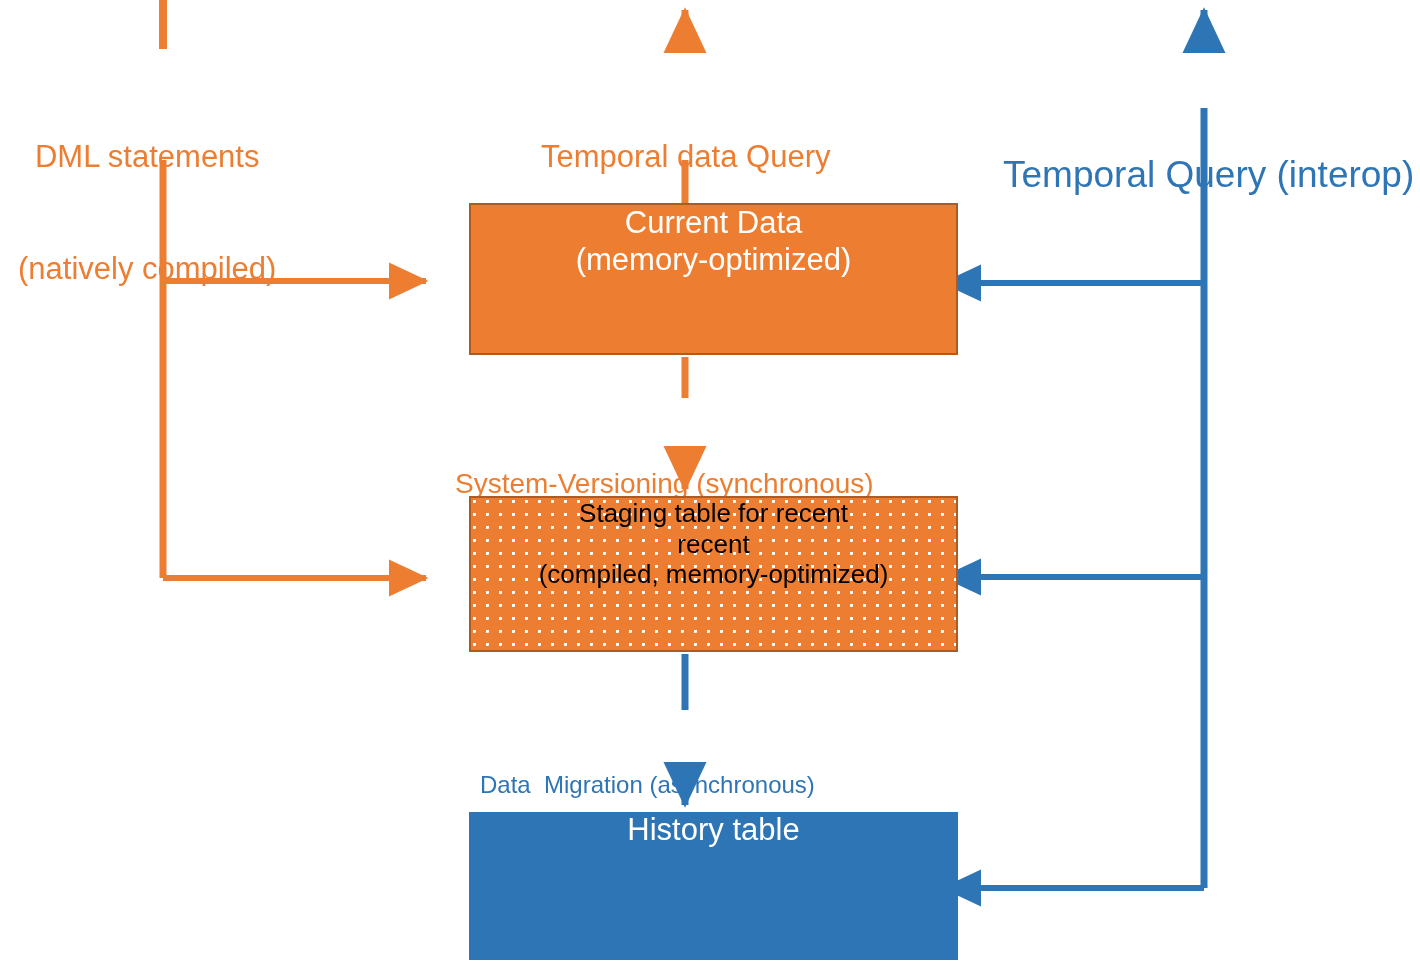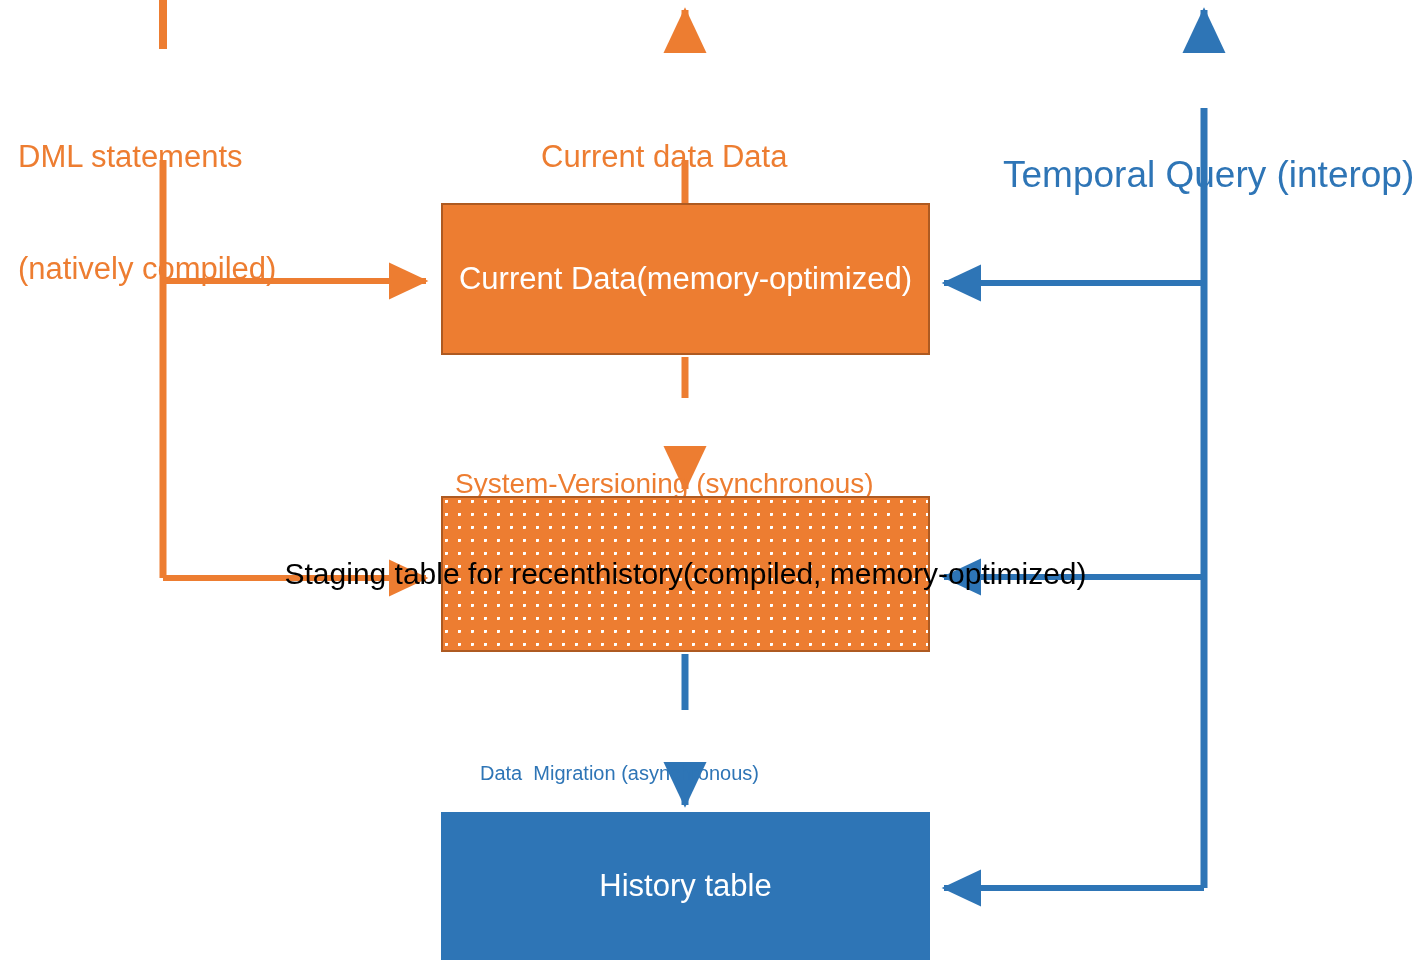--- a/index.html
+++ b/index.html
@@ -24,25 +24,26 @@
     width: 1420px;
     height: 970px;
     pointer-events: none;
   }
 
   
   .node {
     position: absolute;
     box-sizing: border-box;
     display: flex;
-    flex-direction: row;
+    flex-direction: column;
     align-items: center;
-    justify-content: center;
+    justify-content: flex-start;
     text-align: center;
     line-height: 1.18;
+    margin-left: 28px;
   }
   .node .line {
     display: block;
     white-space: pre;
   }
 
   #node-current-data {
     left: 441px;
     top: 203px;
     width: 489px;
@@ -54,21 +55,21 @@
   }
 
   #node-staging-table {
     left: 441px;
     top: 496px;
     width: 489px;
     height: 156px;
     background: #ED7D31;
     border: 2px solid #AE5A21;
     color: #000000;
-    font-size: 30px;
+    font-size: 26px;
     background-image:
       radial-gradient(circle at 2.4px 2.4px, #ffffff 1.5px, rgba(255,255,255,0) 1.7px);
     background-size: 13px 13px;
     background-position: 1px 1px;
   }
 
   #node-history-table {
     left: 441px;
     top: 812px;
     width: 489px;
@@ -78,21 +79,21 @@
     color: #ffffff;
     font-size: 31px;
   }
 
   
   .label {
     position: absolute;
     white-space: pre;
     line-height: 1.2;
   }
-  .label .line { display: block; }
+  .label .line { display: block; text-align: center; }
 
   .label-orange { color: #ED7D31; }
   .label-blue   { color: #2E75B6; }
 
   #label-dml {
     left: 18px;
     top: 64px;
     font-size: 31px;
   }
   #label-current-query {
@@ -106,21 +107,21 @@
     font-size: 37px;
   }
   #label-system-versioning {
     left: 455px;
     top: 400px;
     font-size: 28px;
   }
   #label-data-migration {
     left: 480px;
     top: 713px;
-    font-size: 20px;
+    font-size: 24px;
   }
 </style>
 </head>
 <body>
 
 <div id="canvas">
 
   <svg id="wires" viewBox="0 0 1420 970" width="1420" height="970" xmlns="http://www.w3.org/2000/svg">
     <defs>
       <marker id="arrow-orange-right" markerWidth="7" markerHeight="7" refX="6.2" refY="3.5" orient="auto" markerUnits="strokeWidth">
@@ -180,21 +181,21 @@
       <path d="M1204,888 L944,888" stroke="#2E75B6" stroke-width="6" fill="none" marker-end="url(#arrow-blue)"></path>
     </g>
   </svg>
 
   <div class="label label-orange" id="label-dml">
     <span class="line">DML statements</span>
     <span class="line">(natively compiled)</span>
   </div>
 
   <div class="label label-orange" id="label-current-query">
-    <span class="line">Current data Data</span>
+    <span class="line">Temporal data Query</span>
     <span class="line">(natively compiled)</span>
   </div>
 
   <div class="label label-blue" id="label-temporal-query">
     <span class="line">Temporal Query (interop)</span>
   </div>
 
   <div class="label label-orange" id="label-system-versioning">
     <span class="line">System-Versioning (synchronous)</span>
   </div>
@@ -203,21 +204,21 @@
     <span class="line">Data  Migration (asynchronous)</span>
   </div>
 
   <div class="node" id="node-current-data">
     <span class="line">Current Data</span>
     <span class="line">(memory-optimized)</span>
   </div>
 
   <div class="node" id="node-staging-table">
     <span class="line">Staging table for recent</span>
-    <span class="line">history</span>
+    <span class="line">recent</span>
     <span class="line">(compiled, memory-optimized)</span>
   </div>
 
   <div class="node" id="node-history-table">
     <span class="line">History table</span>
   </div>
 
 </div>
 
 </body></html>

